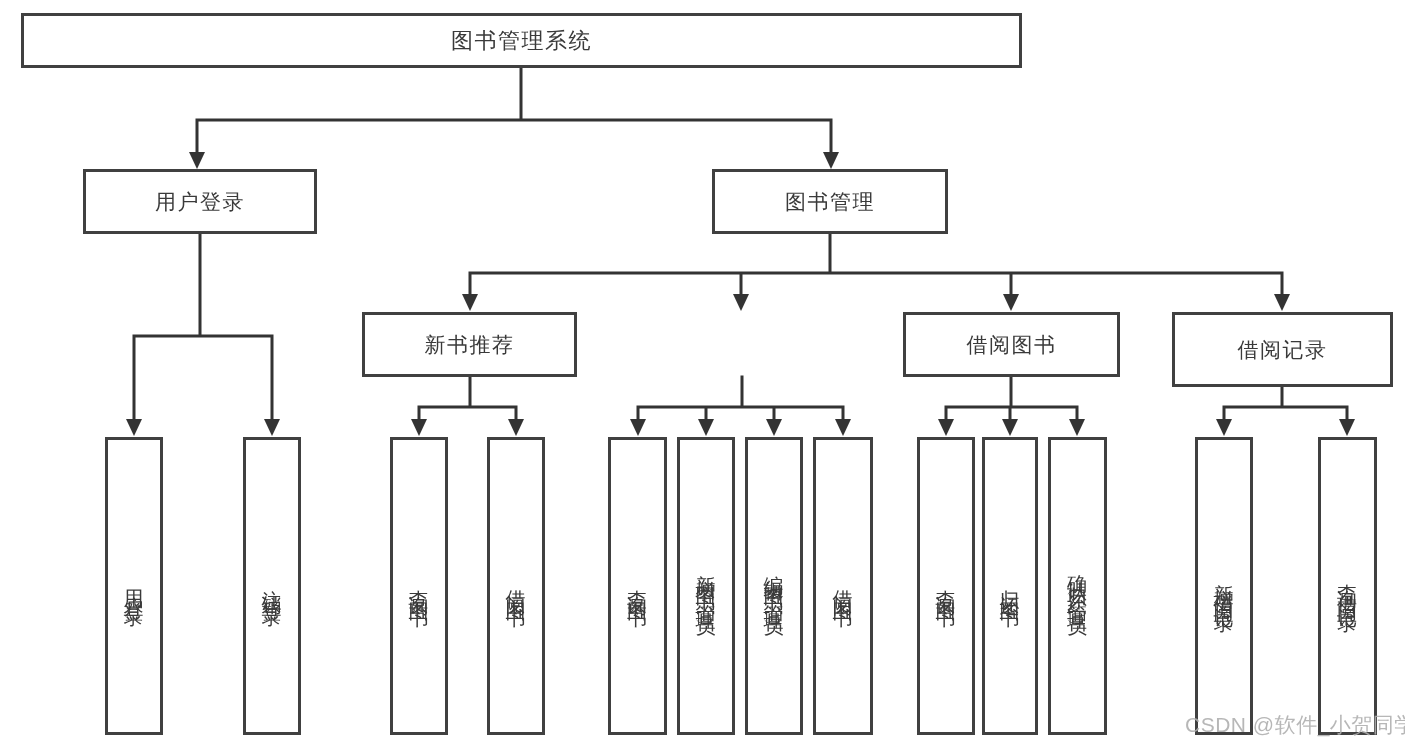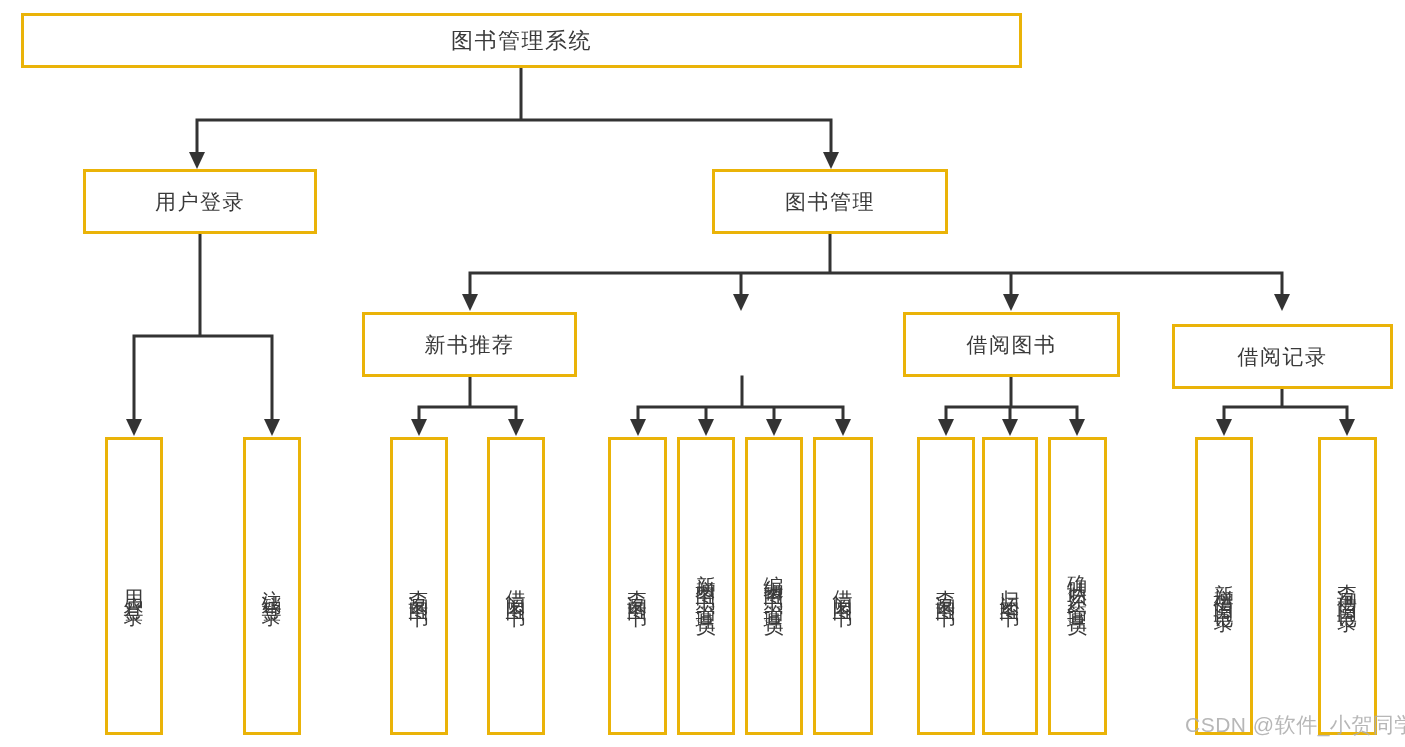--- a/index.html
+++ b/index.html
@@ -2,21 +2,21 @@
 <html><head>
 <meta charset="utf-8">
 <style>
   html,body{margin:0;padding:0;background:#ffffff;}
   .stage{
     position:relative;width:1405px;height:747px;background:#ffffff;overflow:hidden;
     font-family:"Liberation Sans","DejaVu Sans",sans-serif;
   }
   .wires{position:absolute;left:0;top:0;width:1405px;height:747px;}
   .box{
-    position:absolute;box-sizing:border-box;border:3px solid #eab308;background:#ffffff;
+    position:absolute;box-sizing:border-box;border:3px solid #404040;background:#ffffff;
     display:flex;align-items:center;justify-content:center;z-index:2;
   }
   .hlabel{font-size:21px;color:#3a3a3a;letter-spacing:1.5px;white-space:nowrap;}
   .root .hlabel{font-size:22px;}
   .vlabel{
     writing-mode:vertical-rl;text-orientation:mixed;
     font-size:20px;color:#3a3a3a;letter-spacing:6px;line-height:1;white-space:nowrap;
   }
   .watermark{
     position:absolute;left:1185px;top:711px;z-index:5;
@@ -78,21 +78,21 @@
   <div class="box" style="left:712px;top:169px;width:236px;height:65px">
     <span class="hlabel">图书管理</span>
   </div>
 
   <div class="box" style="left:362px;top:312px;width:215px;height:65px">
     <span class="hlabel">新书推荐</span>
   </div>
   <div class="box" style="left:903px;top:312px;width:217px;height:65px">
     <span class="hlabel">借阅图书</span>
   </div>
-  <div class="box" style="left:1172px;top:324px;width:221px;height:65px">
+  <div class="box" style="left:1172px;top:312px;width:221px;height:75px">
     <span class="hlabel">借阅记录</span>
   </div>
 
   <div class="box" style="left:105px;top:437px;width:58px;height:298px">
     <span class="vlabel">用户登录</span>
   </div>
   <div class="box" style="left:243px;top:437px;width:58px;height:298px">
     <span class="vlabel">注销登录</span>
   </div>
 

